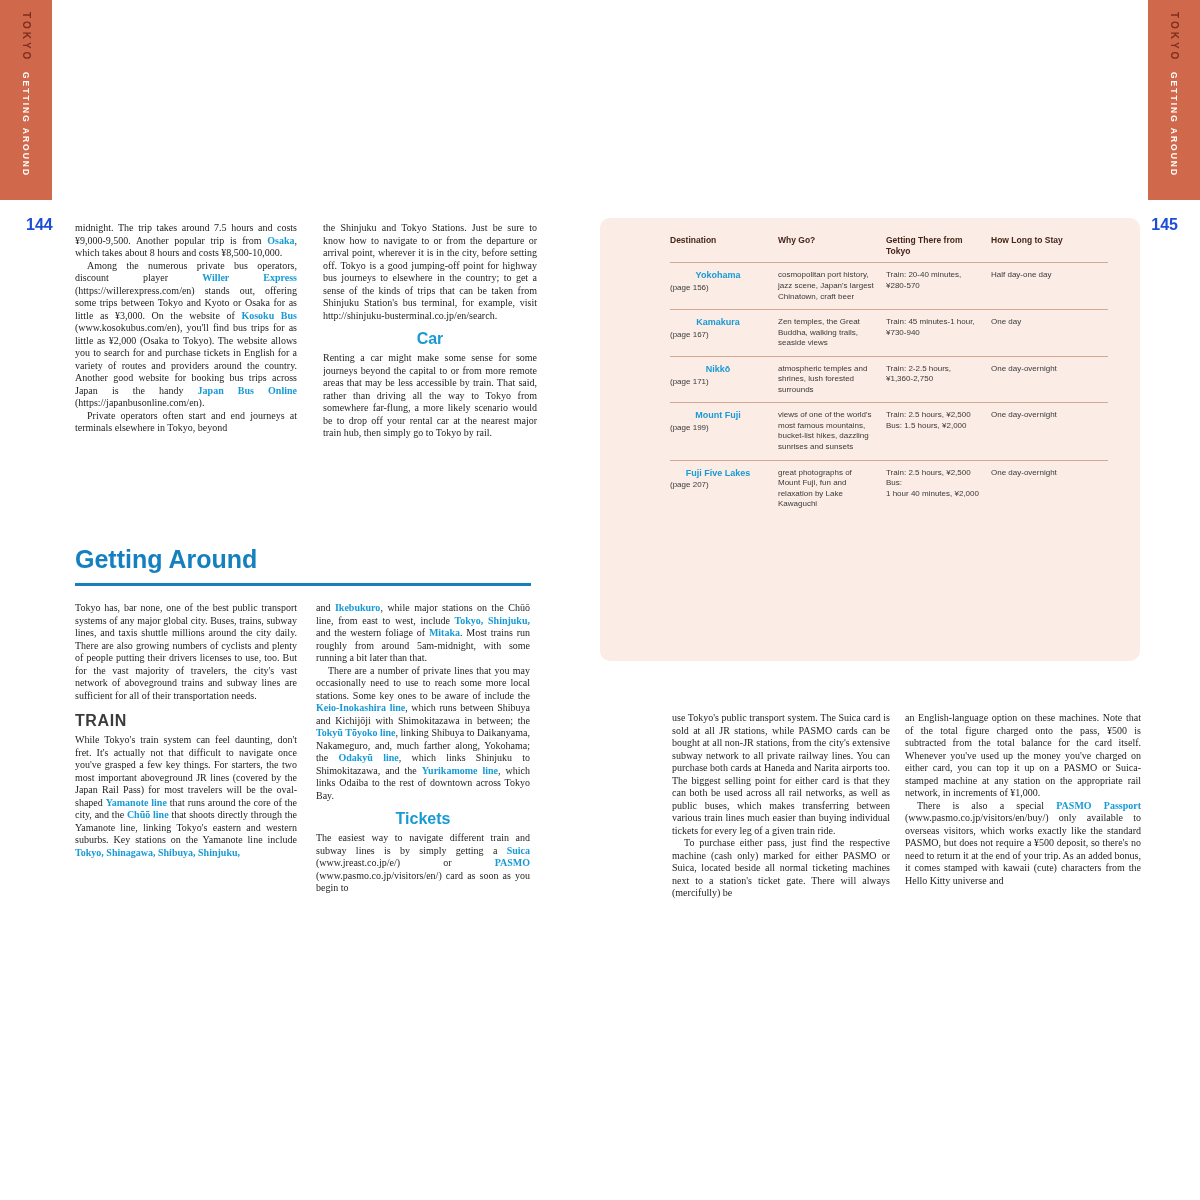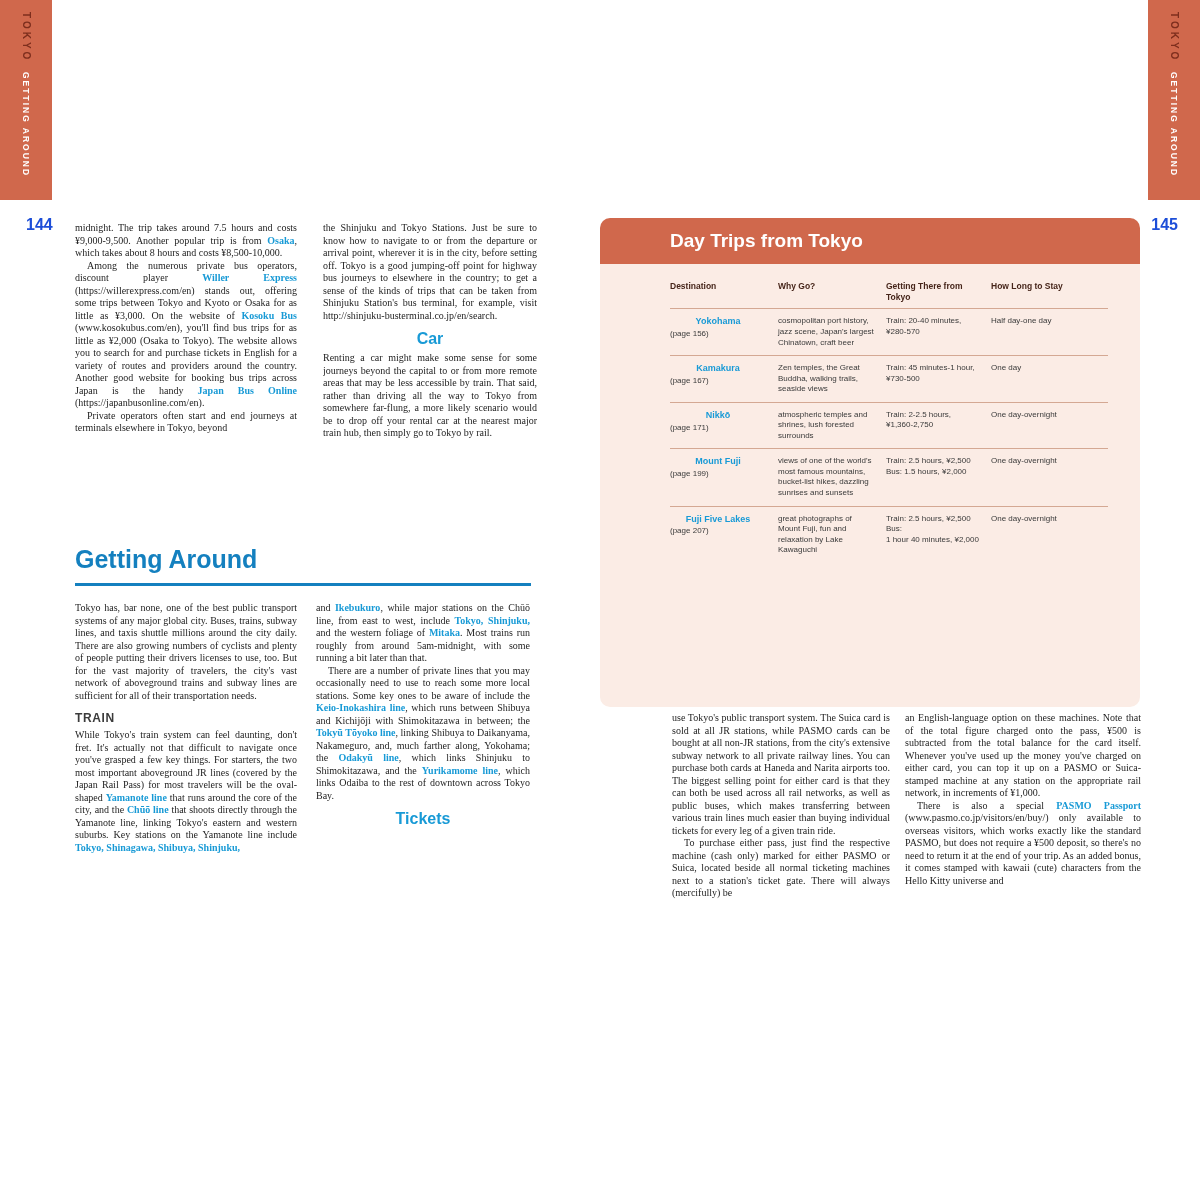--- a/index.html
+++ b/index.html
@@ -27,21 +27,21 @@
   .c1-top { left:75px;  top:222px; width:222px; height:322px; overflow:hidden; }
   .c2-top { left:323px; top:222px; width:214px; height:322px; overflow:hidden; }
   .c1-bot { left:75px;  top:602px; width:222px; }
   .c2-bot { left:316px; top:602px; width:214px; }
   .c3     { left:672px; top:712px; width:218px; }
   .c4     { left:905px; top:712px; width:236px; }
 
   .seg-link { color:#189ad6; font-weight:bold; }
 
   .subhead-blue { font-family:"Liberation Sans",sans-serif; font-weight:bold; color:#189ad6; font-size:16px; margin:7px 0 3px; text-align:center; }
-  .subhead-dark { font-family:"Liberation Sans",sans-serif; font-weight:bold; color:#3b3b3b; font-size:12px; letter-spacing:0.6px; margin:9px 0 3px; text-align:left; }
+  .subhead-dark { font-family:"Liberation Sans",sans-serif; font-weight:bold; color:#3b3b3b; font-size:16px; letter-spacing:0.6px; margin:9px 0 3px; text-align:left; }
 
   .section-title { position:absolute; left:75px; top:545px; width:456px;
     font-family:"Liberation Sans",sans-serif; font-weight:bold; font-size:25px;
     color:#1480bf; border-bottom:3px solid #1480bf; padding-bottom:9px; }
 
   
   .daytrips { position:absolute; left:600px; top:218px; width:540px; border-radius:10px; overflow:hidden; }
   .dt-header { background:#d0684c; color:#fff; font-family:"Liberation Sans",sans-serif;
     font-weight:bold; font-size:19px; padding:12px 0 12px 70px; }
   .dt-body { background:#fbece5; padding:10px 32px 20px 70px; min-height:443px; }
@@ -89,24 +89,24 @@
   <div class="col c1-bot">
     <p><span>Tokyo has, bar none, one of the best public transport systems of any major global city. Buses, trains, subway lines, and taxis shuttle millions around the city daily. There are also growing numbers of cyclists and plenty of people putting their drivers licenses to use, too. But for the vast majority of travelers, the city's vast network of aboveground trains and subway lines are sufficient for all of their transportation needs.</span></p>
     <div class="subhead-dark">TRAIN</div>
     <p><span>While Tokyo's train system can feel daunting, don't fret. It's actually not that difficult to navigate once you've grasped a few key things. For starters, the two most important aboveground JR lines (covered by the Japan Rail Pass) for most travelers will be the oval-shaped </span><span class="seg-link">Yamanote line</span><span> that runs around the core of the city, and the </span><span class="seg-link">Chūō line</span><span> that shoots directly through the Yamanote line, linking Tokyo's eastern and western suburbs. Key stations on the Yamanote line include </span><span class="seg-link">Tokyo, Shinagawa, Shibuya, Shinjuku,</span></p>
   </div>
 
   <div class="col c2-bot">
     <p><span>and </span><span class="seg-link">Ikebukuro</span><span>, while major stations on the Chūō line, from east to west, include </span><span class="seg-link">Tokyo, Shinjuku,</span><span> and the western foliage of </span><span class="seg-link">Mitaka</span><span>. Most trains run roughly from around 5am-midnight, with some running a bit later than that.</span></p>
     <p class="ind"><span>There are a number of private lines that you may occasionally need to use to reach some more local stations. Some key ones to be aware of include the </span><span class="seg-link">Keio-Inokashira line</span><span>, which runs between Shibuya and Kichijōji with Shimokitazawa in between; the </span><span class="seg-link">Tokyū Tōyoko line</span><span>, linking Shibuya to Daikanyama, Nakameguro, and, much farther along, Yokohama; the </span><span class="seg-link">Odakyū line</span><span>, which links Shinjuku to Shimokitazawa, and the </span><span class="seg-link">Yurikamome line</span><span>, which links Odaiba to the rest of downtown across Tokyo Bay.</span></p>
     <div class="subhead-blue">Tickets</div>
+    <p><span>The easiest way to navigate different train and subway lines is by simply getting a </span><span class="seg-link">Suica</span><span> (www.jreast.co.jp/e/) or </span><span class="seg-link">PASMO</span><span> (www.pasmo.co.jp/visitors/en/) card as soon as you begin to</span></p>
   </div>
 
   <div class="daytrips">
-    <div class="dt-header">Day Trips from Tokyo</div>
     <div class="dt-body">
 
       <div class="dt-row hdr">
         <div>Destination</div>
         <div>Why Go?</div>
         <div>Getting There from Tokyo</div>
         <div>How Long to Stay</div>
       </div>
 
       <div class="dt-row data">
@@ -118,21 +118,21 @@
         <div class="cell-pre">Train: 20-40 minutes, ¥280-570</div>
         <div>Half day-one day</div>
       </div>
 
       <div class="dt-row data">
         <div>
           <span class="dest-name">Kamakura</span>
           <span class="dest-page">(page 167)</span>
         </div>
         <div>Zen temples, the Great Buddha, walking trails, seaside views</div>
-        <div class="cell-pre">Train: 45 minutes-1 hour, ¥730-500</div>
+        <div class="cell-pre">Train: 45 minutes-1 hour, ¥730-940</div>
         <div>One day</div>
       </div>
 
       <div class="dt-row data">
         <div>
           <span class="dest-name">Nikkō</span>
           <span class="dest-page">(page 171)</span>
         </div>
         <div>atmospheric temples and shrines, lush forested surrounds</div>
         <div class="cell-pre">Train: 2-2.5 hours, ¥1,360-2,750</div>

